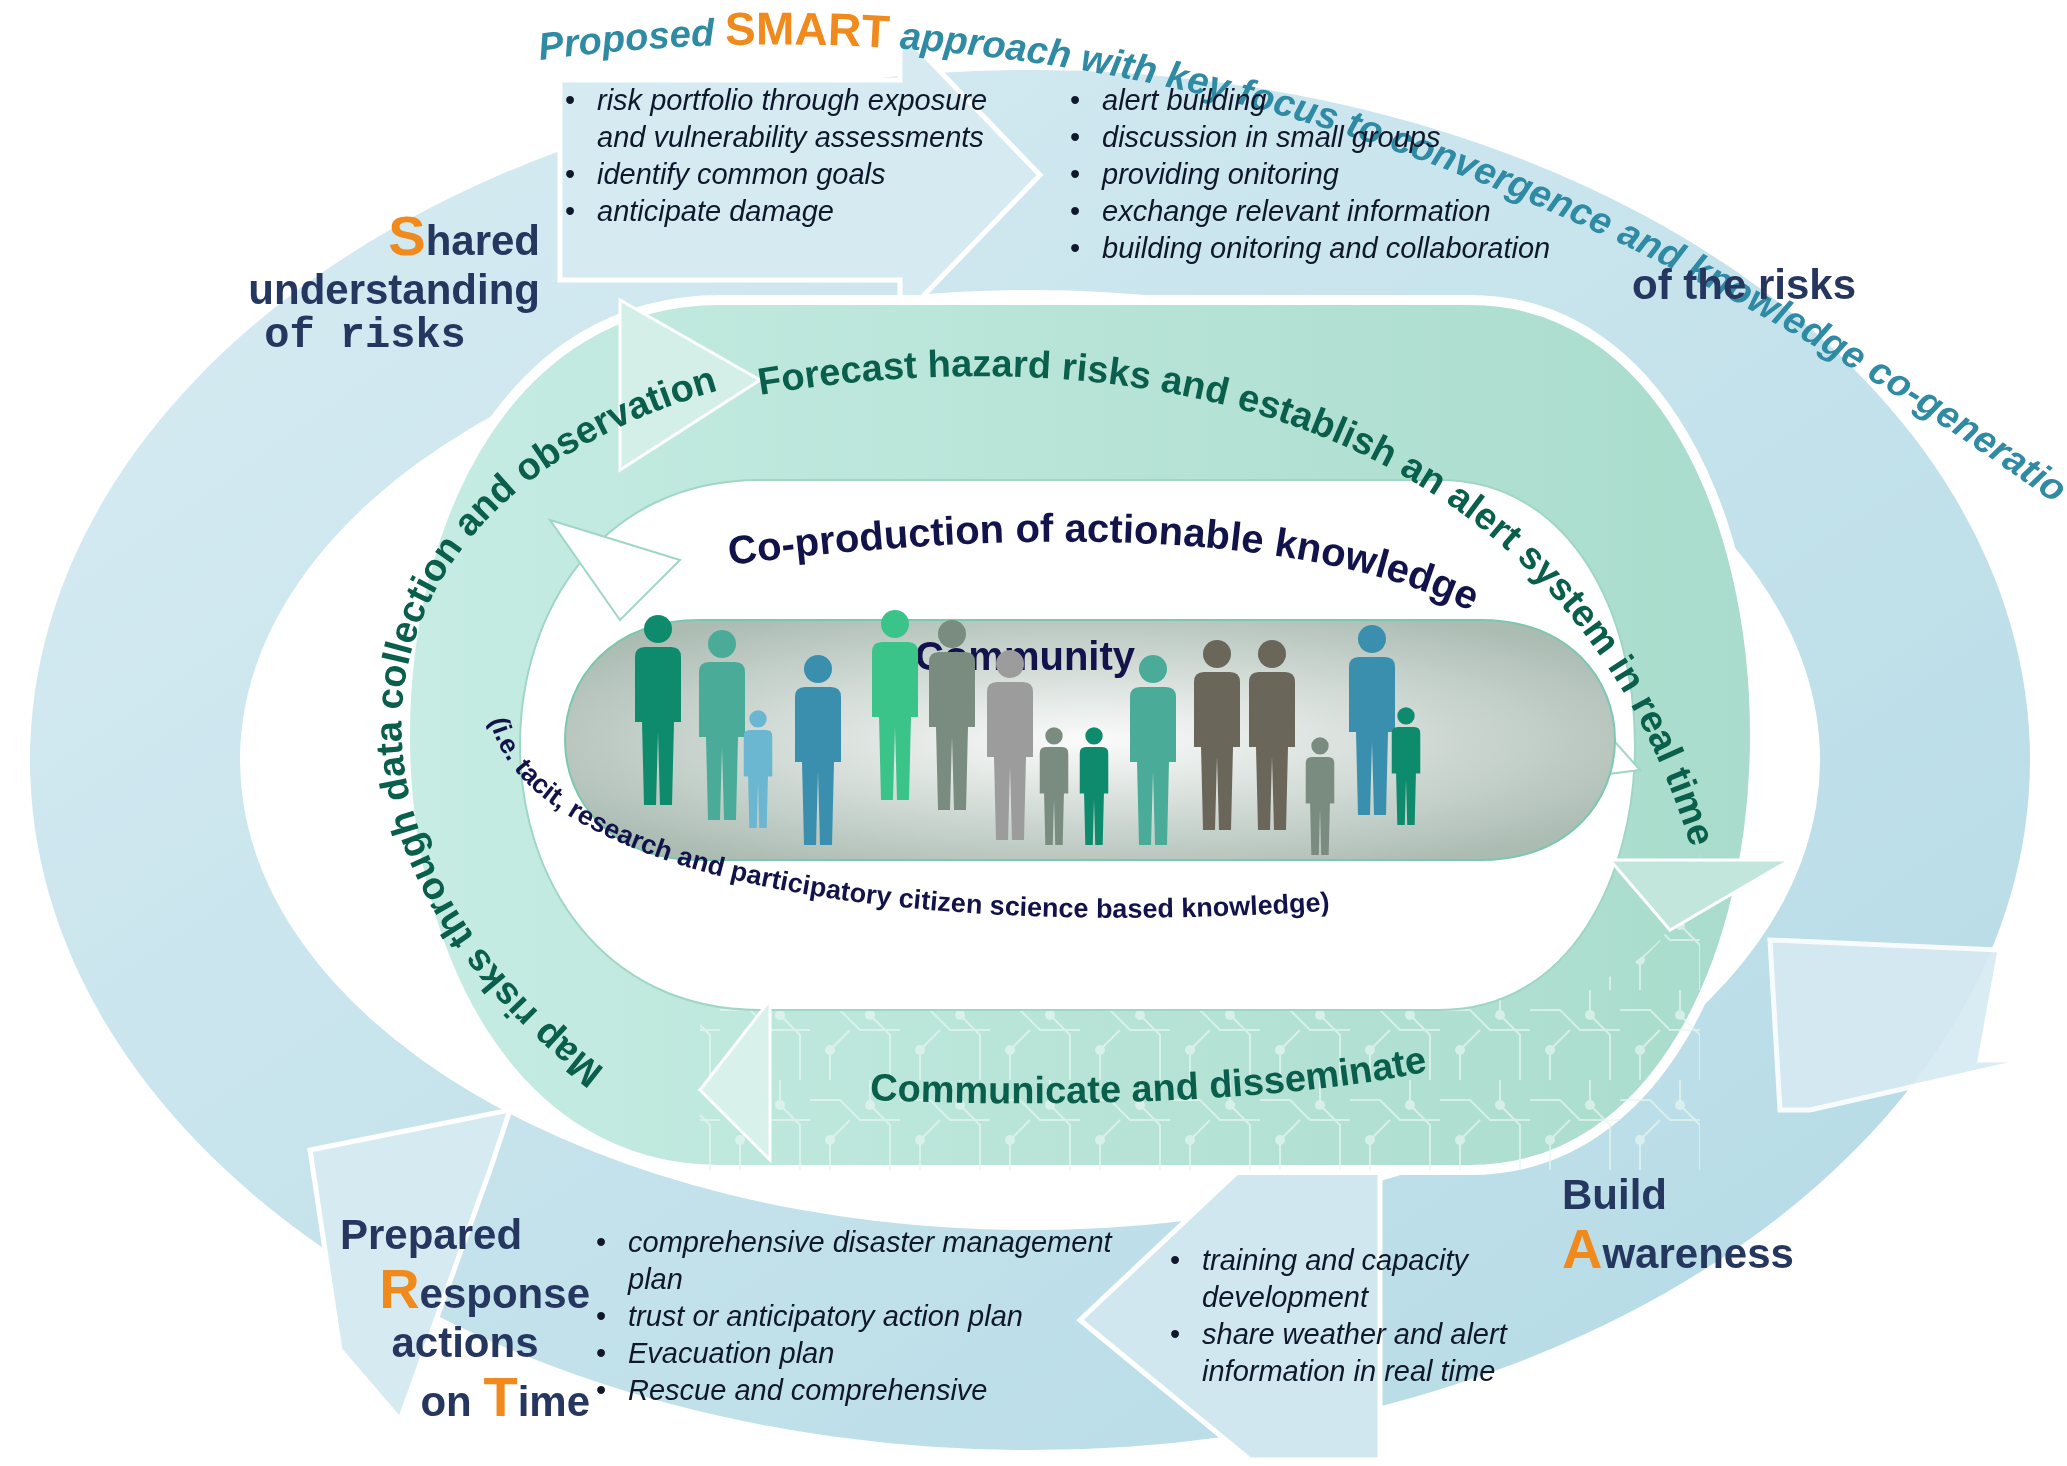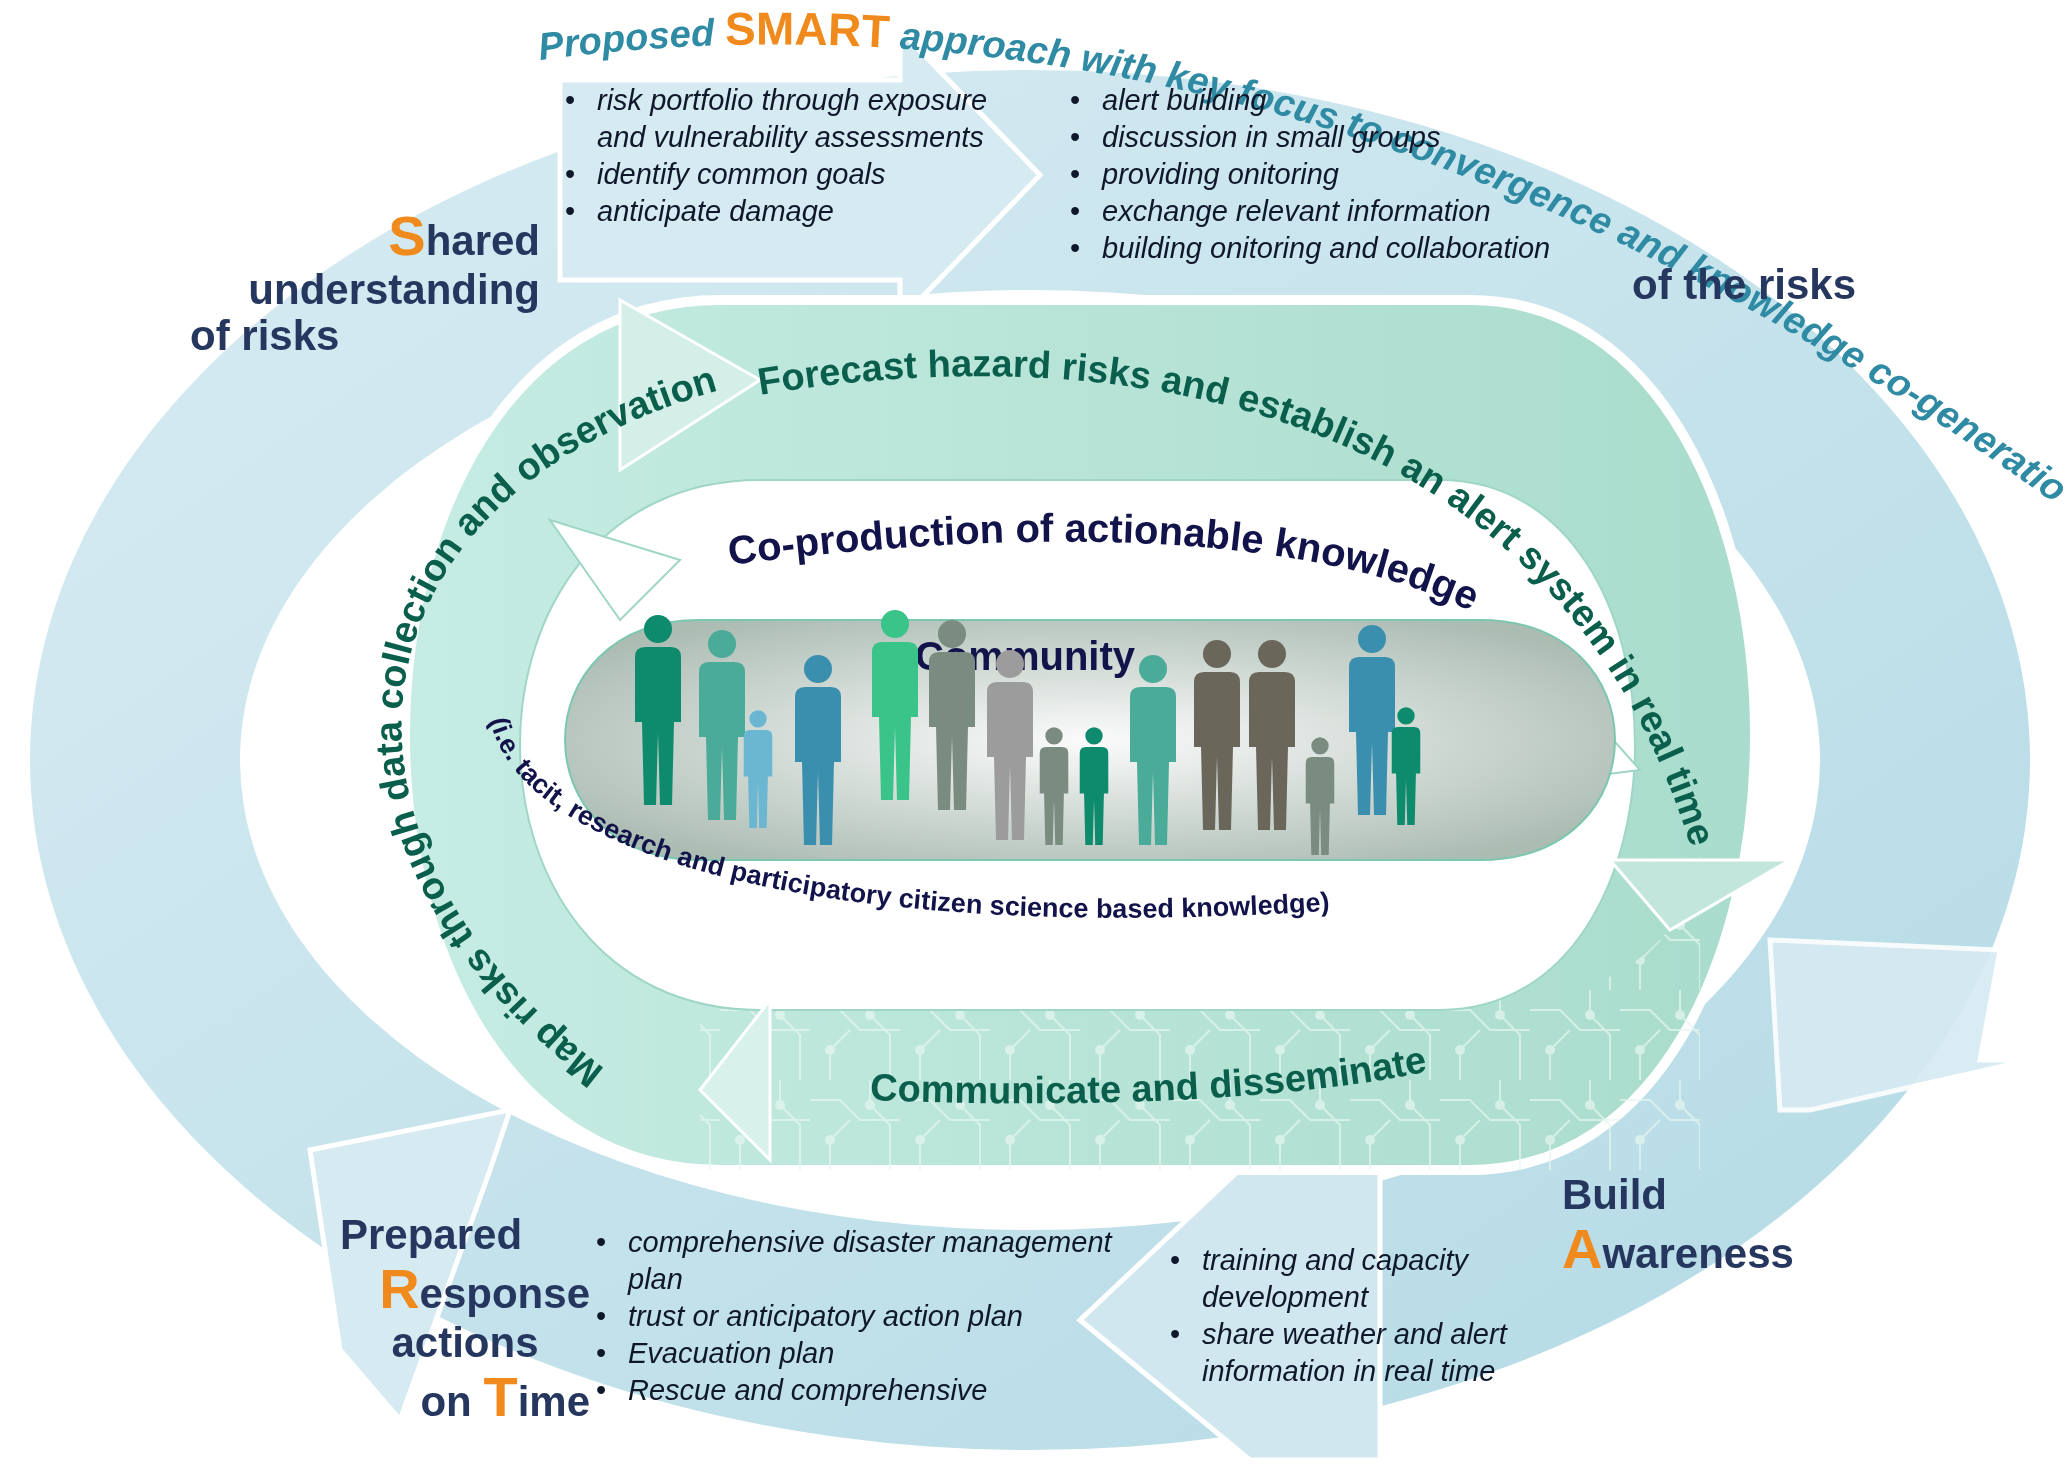--- a/index.html
+++ b/index.html
@@ -161,21 +161,21 @@
     <textPath href="#coprodArc" startOffset="0">Co-production of actionable knowledge</textPath>
   </text>
   <text class="paren-label">
     <textPath href="#parenArc" startOffset="0">(i.e. tacit, research and participatory citizen science based knowledge)</textPath>
   </text>
 </svg>
 
 <div class="heading" style="left:190px; top:205px; text-align:right; width:350px;">
   <div><span class="cap">S</span><span>hared</span></div>
   <div>understanding</div>
-  <div style="text-align:left;">of risks</div>
+  <div style="text-align:center;font-family:Liberation Mono, monospace;">of risks</div>
 </div>
 <ul class="bullets" style="left:565px; top:82px; width:440px;">
   <li>risk portfolio through exposure and vulnerability assessments</li>
   <li>identify common goals</li>
   <li>anticipate damage</li>
 </ul>
 
 <div class="heading" style="left:1632px; top:262px;">
   <div>of the risks</div>
 </div>

